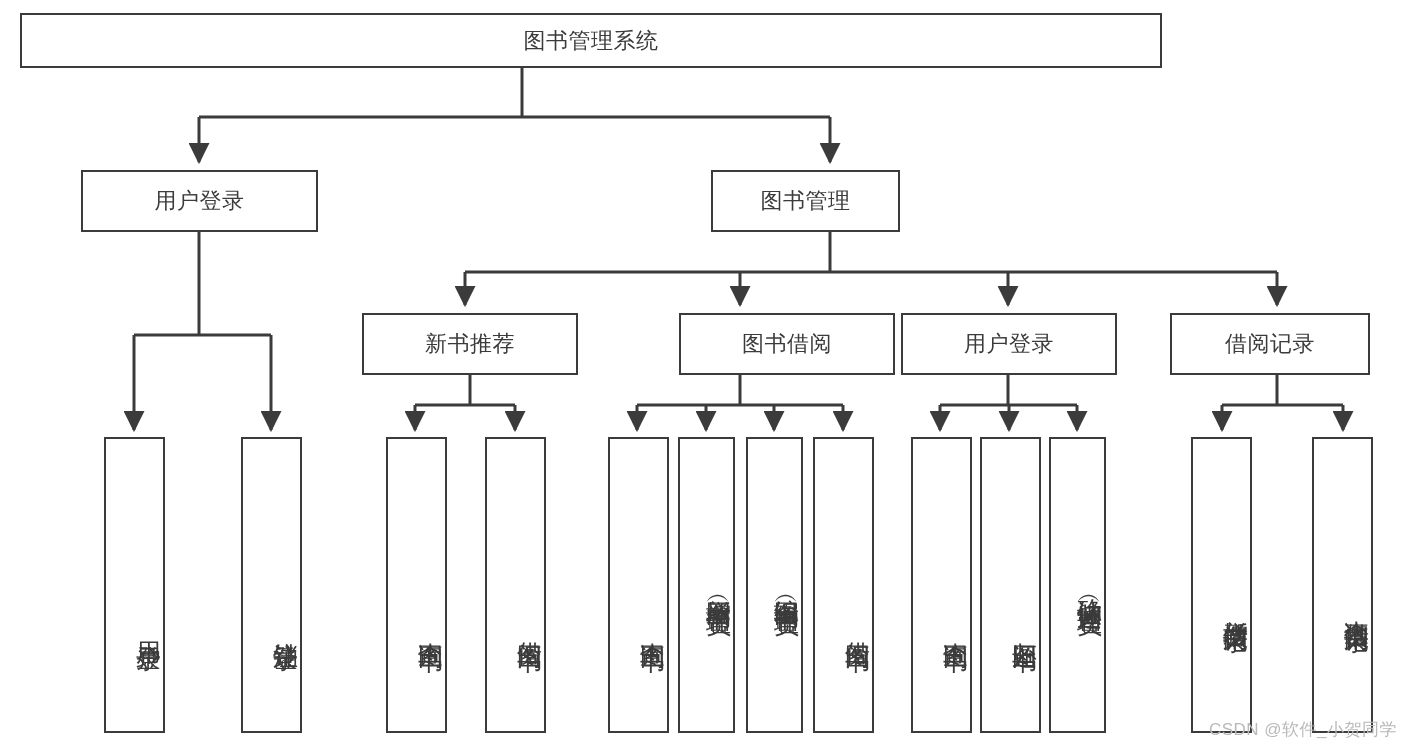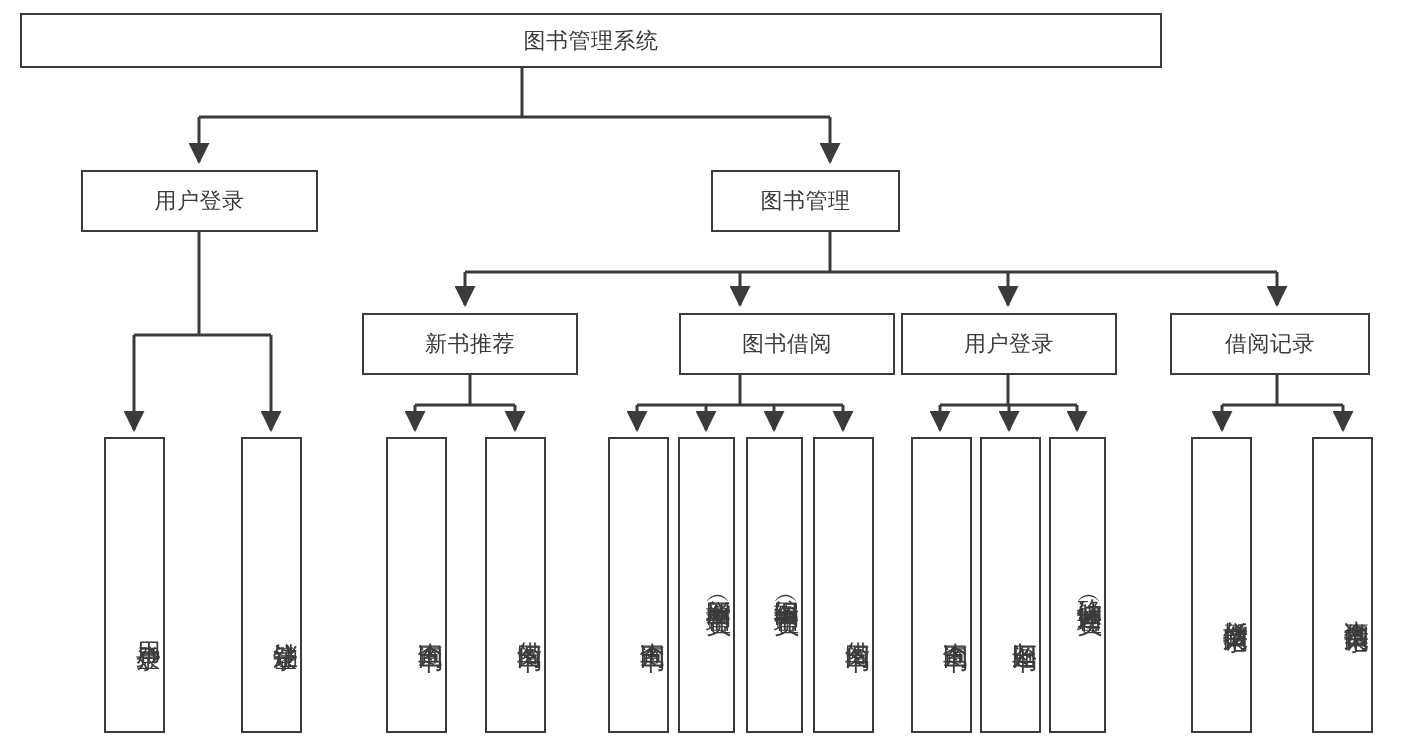--- a/index.html
+++ b/index.html
@@ -186,13 +186,14 @@
     <span class="vlabel">确认归还（管理员）</span>
   </div>
 
   <div class="node vert" style="left:1191px; top:437px; width:61px; height:296px; padding-top:42px;">
     <span class="vlabel">新增借阅记录</span>
   </div>
   <div class="node vert" style="left:1312px; top:437px; width:61px; height:296px; padding-top:42px;">
     <span class="vlabel">查询借阅记录</span>
   </div>
 
+  <div id="watermark">CSDN @软件_小贺同学</div>
 </div>
 
 </body></html>

